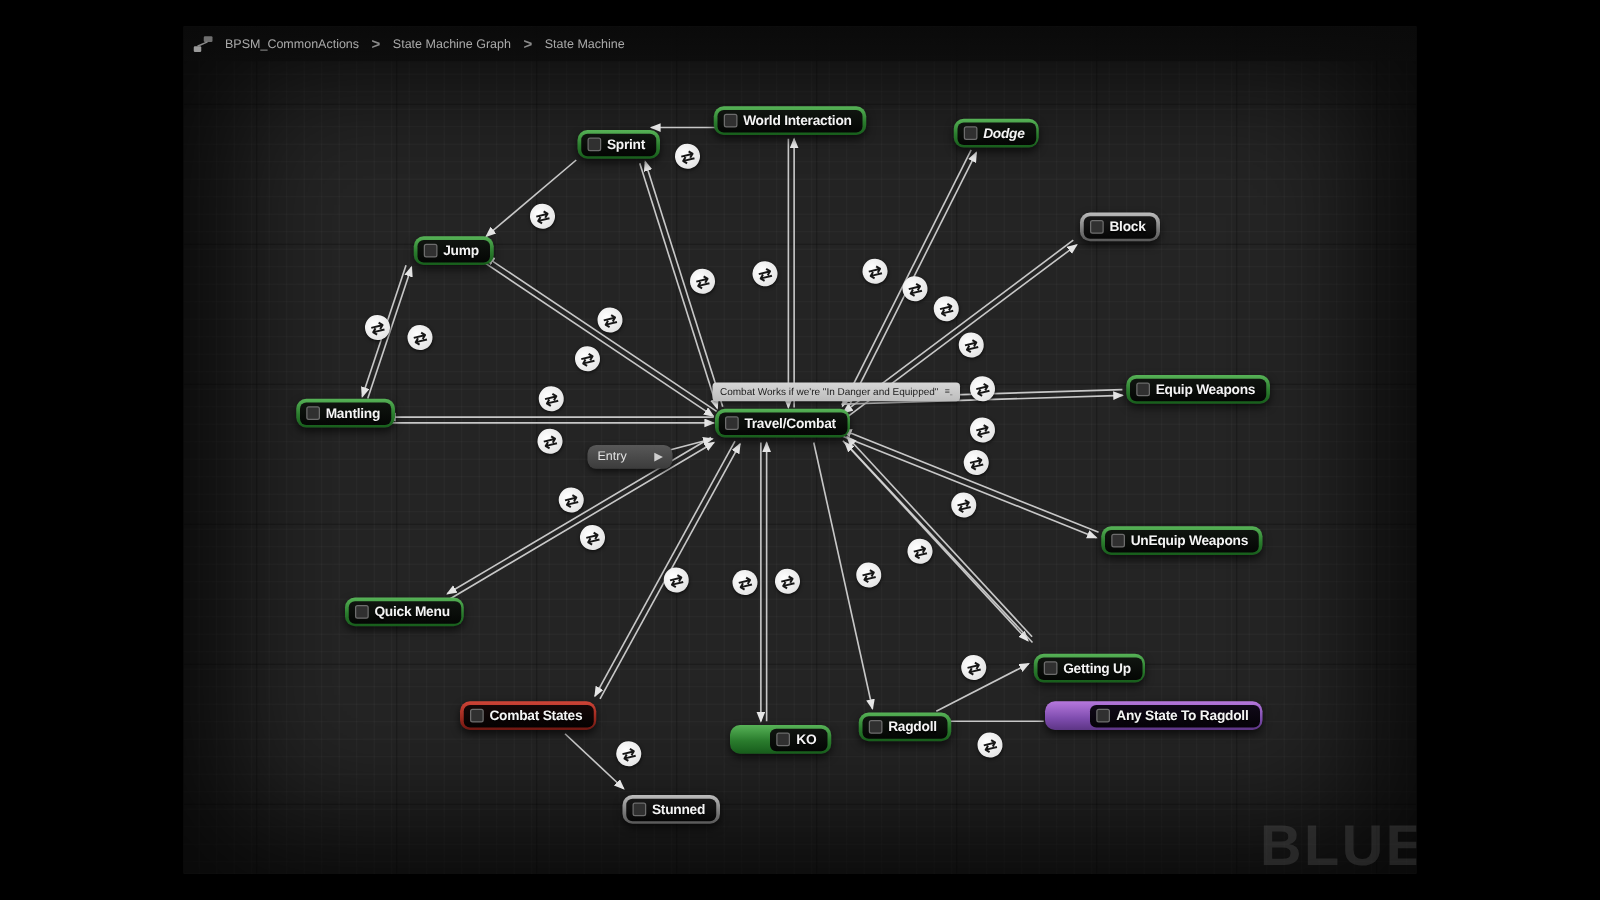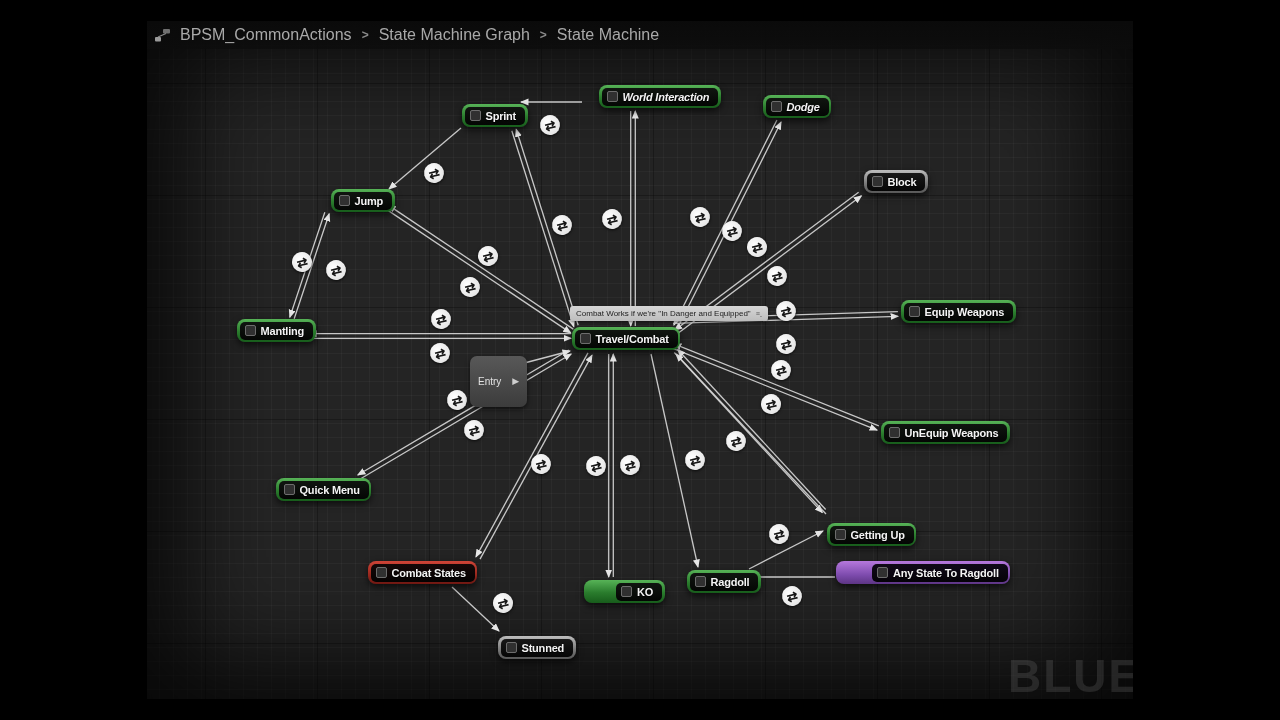--- a/index.html
+++ b/index.html
@@ -12,21 +12,21 @@
       linear-gradient(90deg, rgba(0,0,0,.28) 1px, transparent 1px),
       linear-gradient(rgba(255,255,255,.032) 1px, transparent 1px),
       linear-gradient(90deg, rgba(255,255,255,.032) 1px, transparent 1px);
     background-size:112px 112px,112px 112px,14px 14px,14px 14px;
     background-position:-54px -50px,-54px -50px,-2px -4px,-2px -4px;}
   #viewport::after{content:"";position:absolute;inset:0;pointer-events:none;
     box-shadow:inset 0 0 95px 38px rgba(0,0,0,.78);}
   #header{position:absolute;left:0;top:0;width:100%;height:28px;
     background:linear-gradient(rgba(10,10,10,.92),rgba(12,12,12,.8));
     display:flex;align-items:center;gap:9px;padding-left:7px;box-sizing:border-box;z-index:30;}
-  .bc-item{color:#a9a9a9;font-size:16px;white-space:nowrap;cursor:pointer;}
+  .bc-item{color:#a9a9a9;font-size:10px;white-space:nowrap;cursor:pointer;}
   .bc-sep{color:#8b8b8b;font-size:12px;font-weight:bold;margin:0 1px;}
   #wires{position:absolute;left:0;top:0;z-index:5;}
   #wires line{stroke:#d6d6d6;stroke-width:1.3;stroke-opacity:.92;}
   .titon{position:absolute;width:20px;height:20px;border-radius:50%;z-index:10;
     background:radial-gradient(circle at 40% 35%, #ffffff, #dcdcdc);
     box-shadow:0 1px 3px rgba(0,0,0,.7);display:flex;align-items:center;justify-content:center;
     color:#161616;font-size:13px;font-weight:bold;line-height:1;cursor:pointer;
     transform:rotate(-14deg);}
   .node{position:absolute;z-index:15;border-radius:8px;padding:2.5px;cursor:pointer;
     box-shadow:0 3px 7px rgba(0,0,0,.65);}
@@ -37,21 +37,21 @@
   .node.gray .node-in{background:linear-gradient(180deg,#181818,#060606);}
   .node.red{background:linear-gradient(180deg,#cf4437,#99271d 60%,#6e1711);}
   .node.red .node-in{background:linear-gradient(180deg,#150808,#050202);}
   .node.purple{background:linear-gradient(180deg,#b678dd,#7e4cae 60%,#5d3585);padding-left:36px;}
   .node.purple .node-in{background:linear-gradient(180deg,#100918,#050208);}
   .sq-icon{width:9px;height:9px;border-radius:2px;background:#303030;border:1px solid #6d6d6d;
     flex:0 0 auto;}
   .node-label{color:#f4f4f4;font-size:11px;font-weight:bold;white-space:nowrap;
     letter-spacing:-.2px;text-shadow:0 1px 1px #000;}
   #entry{position:absolute;z-index:15;background:linear-gradient(180deg,#585858,#3c3c3c);
-    border-radius:7px;padding:20px 8px;display:flex;align-items:center;gap:11px;cursor:pointer;
+    border-radius:7px;padding:4px 8px;display:flex;align-items:center;gap:22px;cursor:pointer;
     box-shadow:0 2px 5px rgba(0,0,0,.6);}
   #entry .lbl{color:#e2e2e2;font-size:10px;}
   #entry .play{color:#cfcfcf;font-size:9px;line-height:1;}
   #comment{position:absolute;z-index:20;background:linear-gradient(180deg,#d6d6d6,#bdbdbd);
     border-radius:3px;padding:3px 6px;display:flex;align-items:center;gap:5px;cursor:pointer;
     box-shadow:0 1px 3px rgba(0,0,0,.5);}
   #comment .txt{color:#1c1c1c;font-size:8px;white-space:nowrap;}
   #comment .cicon{color:#555;font-size:7px;line-height:1;}
   #watermark{position:absolute;z-index:2;color:#d0d0d0;opacity:.13;font-size:46px;
     font-weight:bold;letter-spacing:2px;white-space:nowrap;}
@@ -163,21 +163,21 @@
         </g>
     </svg>
 
     <div id="nodes-layer">
         <div class="node green" style="left: 315px; top: 83px;">
           <div class="node-in">
             <span class="sq-icon"></span>
             <span class="node-label">Sprint</span>
           </div>
         </div>
-        <div class="node green" style="left: 452px; top: 64px; font-style: italic;">
+        <div class="node green" style="left: 424px; top: 64px;">
           <div class="node-in">
             <span class="sq-icon"></span>
             <span class="node-label">World Interaction</span>
           </div>
         </div>
         <div class="node green" style="left: 616px; top: 74px; font-style: italic;">
           <div class="node-in">
             <span class="sq-icon"></span>
             <span class="node-label">Dodge</span>
           </div>

